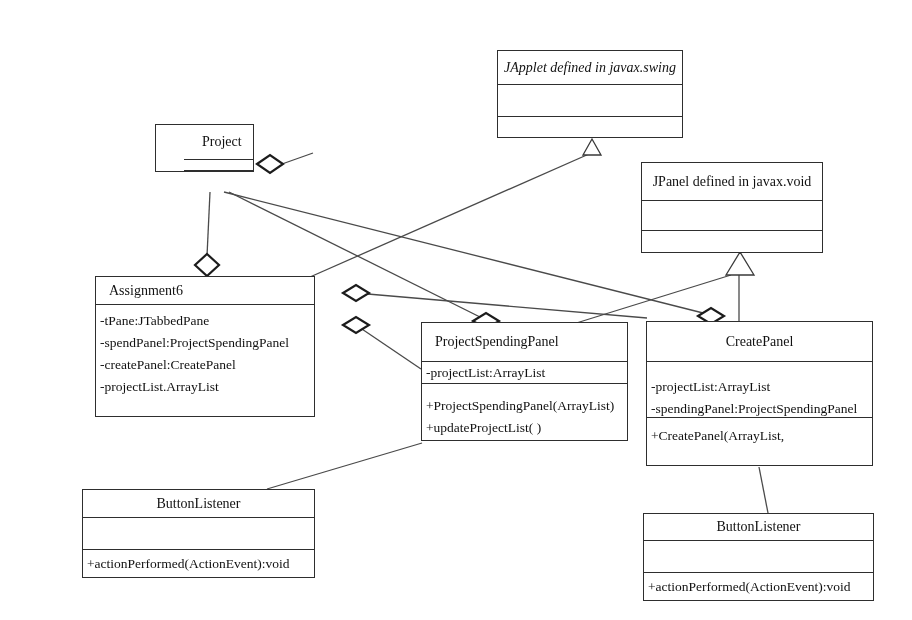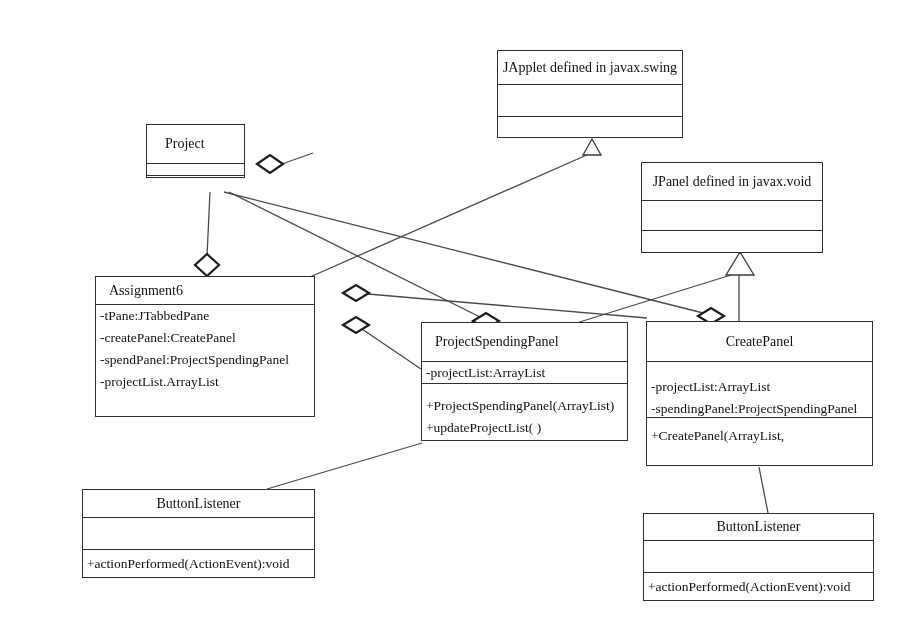--- a/index.html
+++ b/index.html
@@ -50,44 +50,44 @@
       <polygon points="473,321 486,313 499,321 486,329"></polygon>
       <polygon points="698,316 711,308 724,316 711,324"></polygon>
     </g>
     <g fill="#ffffff" stroke="#3a3a3a" stroke-width="1.3">
       <polygon points="592,139 583,155 601,155"></polygon>
       <polygon points="740,252 726,275 754,275"></polygon>
     </g>
   </svg>
 
   <div class="cls" style="left:497px;top:50px;width:186px;height:88px;">
-    <div class="ttl tc" style="height:33px;">JApplet defined in javax.swing</div>
+    <div class="ttl tc" style="height:33px;font-style:italic;">JApplet defined in javax.swing</div>
     <div class="sec" style="height:32px;"></div>
     <div class="sec" style="flex:1;"></div>
   </div>
 
-  <div class="cls" style="left:146px;top:124px;width:99px;height:54px;">
+  <div class="cls" style="left:155px;top:124px;width:99px;height:48px;padding-left:28px;">
     <div class="ttl" style="height:38px;padding-left:18px;">Project</div>
     <div class="sec" style="height:12px;"></div>
     <div class="sec" style="flex:1;"></div>
   </div>
 
 
   <div class="cls" style="left:641px;top:162px;width:182px;height:91px;">
     <div class="ttl tc" style="height:37px;">JPanel defined in javax.void</div>
     <div class="sec" style="height:30px;"></div>
     <div class="sec" style="flex:1;"></div>
   </div>
 
   <div class="cls" style="left:95px;top:276px;width:220px;height:141px;">
     <div class="ttl" style="height:27px;padding-left:13px;">Assignment6</div>
-    <div class="sec" style="height:91px;">
+    <div class="sec" style="height:91px;padding-top:5px;">
       <div>-tPane:JTabbedPane</div>
+      <div>-spendPanel:ProjectSpendingPanel</div>
       <div>-createPanel:CreatePanel</div>
-      <div>-spendPanel:ProjectSpendingPanel</div>
       <div>-projectList.ArrayList</div>
     </div>
   </div>
 
   <div class="cls" style="left:421px;top:322px;width:207px;height:119px;">
     <div class="ttl" style="height:38px;padding-left:13px;">ProjectSpendingPanel</div>
     <div class="sec" style="height:22px;">
       <div>-projectList:ArrayList</div>
     </div>
     <div class="sec" style="flex:1;padding-top:11px;">

